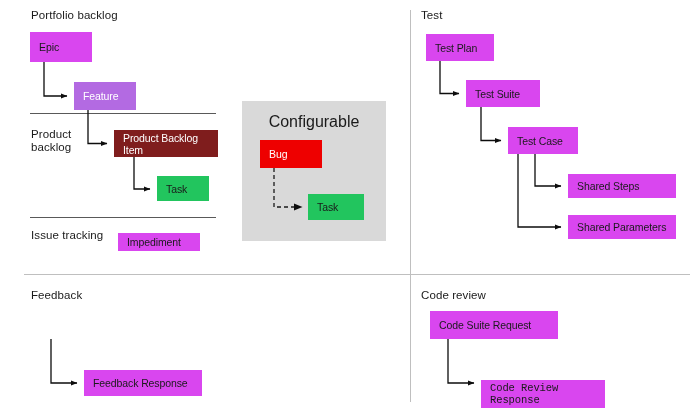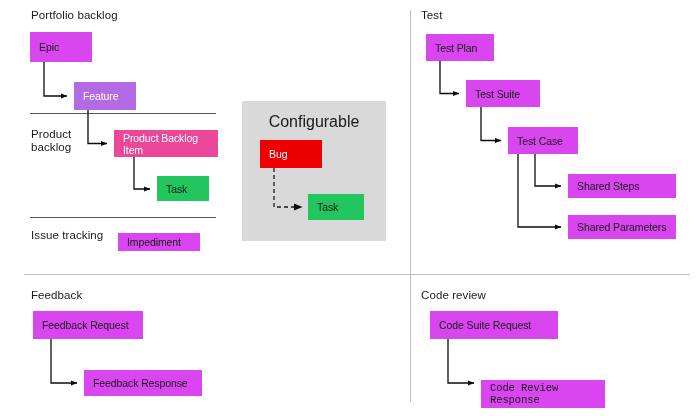--- a/index.html
+++ b/index.html
@@ -23,21 +23,21 @@
   }
 
   
   .box{
     position:absolute;box-sizing:border-box;display:flex;align-items:center;
     font-size:10.5px;letter-spacing:-0.1px;padding-left:9px;
     color:#1a1a1a;line-height:12px;
   }
   .box.c-orange{background:#d946ef;}
   .box.c-purple{background:#b36ae2;color:#ffffff;}
-  .box.c-blue{background:#ec4899;color:#ffffff;}
+  .box.c-blue{background:#7f1d1d;color:#ffffff;}
   .box.c-yellow{background:#22c55e;}
   .box.c-red{background:#ee0000;color:#ffffff;}
 
   
   .panel{position:absolute;background:#d9d9d9;}
   .panel-title{
     position:absolute;color:#1a1a1a;font-size:16px;line-height:13px;
     text-align:center;
   }
 
@@ -91,21 +91,20 @@
   <div class="box c-orange" style="left:466px;top:80px;width:74px;height:27px;">Test Suite</div>
 
   <div class="box c-orange" style="left:568px;top:174px;width:108px;height:24px;">Shared Steps</div>
 
   <div class="box c-orange" style="left:508px;top:127px;width:70px;height:27px;">Test Case</div>
 
   <div class="box c-orange" style="left:568px;top:215px;width:108px;height:24px;">Shared Parameters</div>
 
   <div class="caption" style="left:31px;top:289px;">Feedback</div>
 
-  <div class="box c-orange" style="left:33px;top:311px;width:110px;height:28px;">Feedback Request</div>
 
   <div class="box c-orange" style="left:84px;top:370px;width:118px;height:26px;">Feedback Response</div>
 
   <div class="caption" style="left:421px;top:289px;">Code review</div>
 
   <div class="box c-orange" style="left:430px;top:311px;width:128px;height:28px;">Code Suite Request</div>
 
   <div class="box c-orange" style="left:481px;top:380px;width:124px;height:28px;font-family:Liberation Mono, monospace;">Code Review Response</div>
 
   <svg id="wires" viewBox="0 0 700 416">

